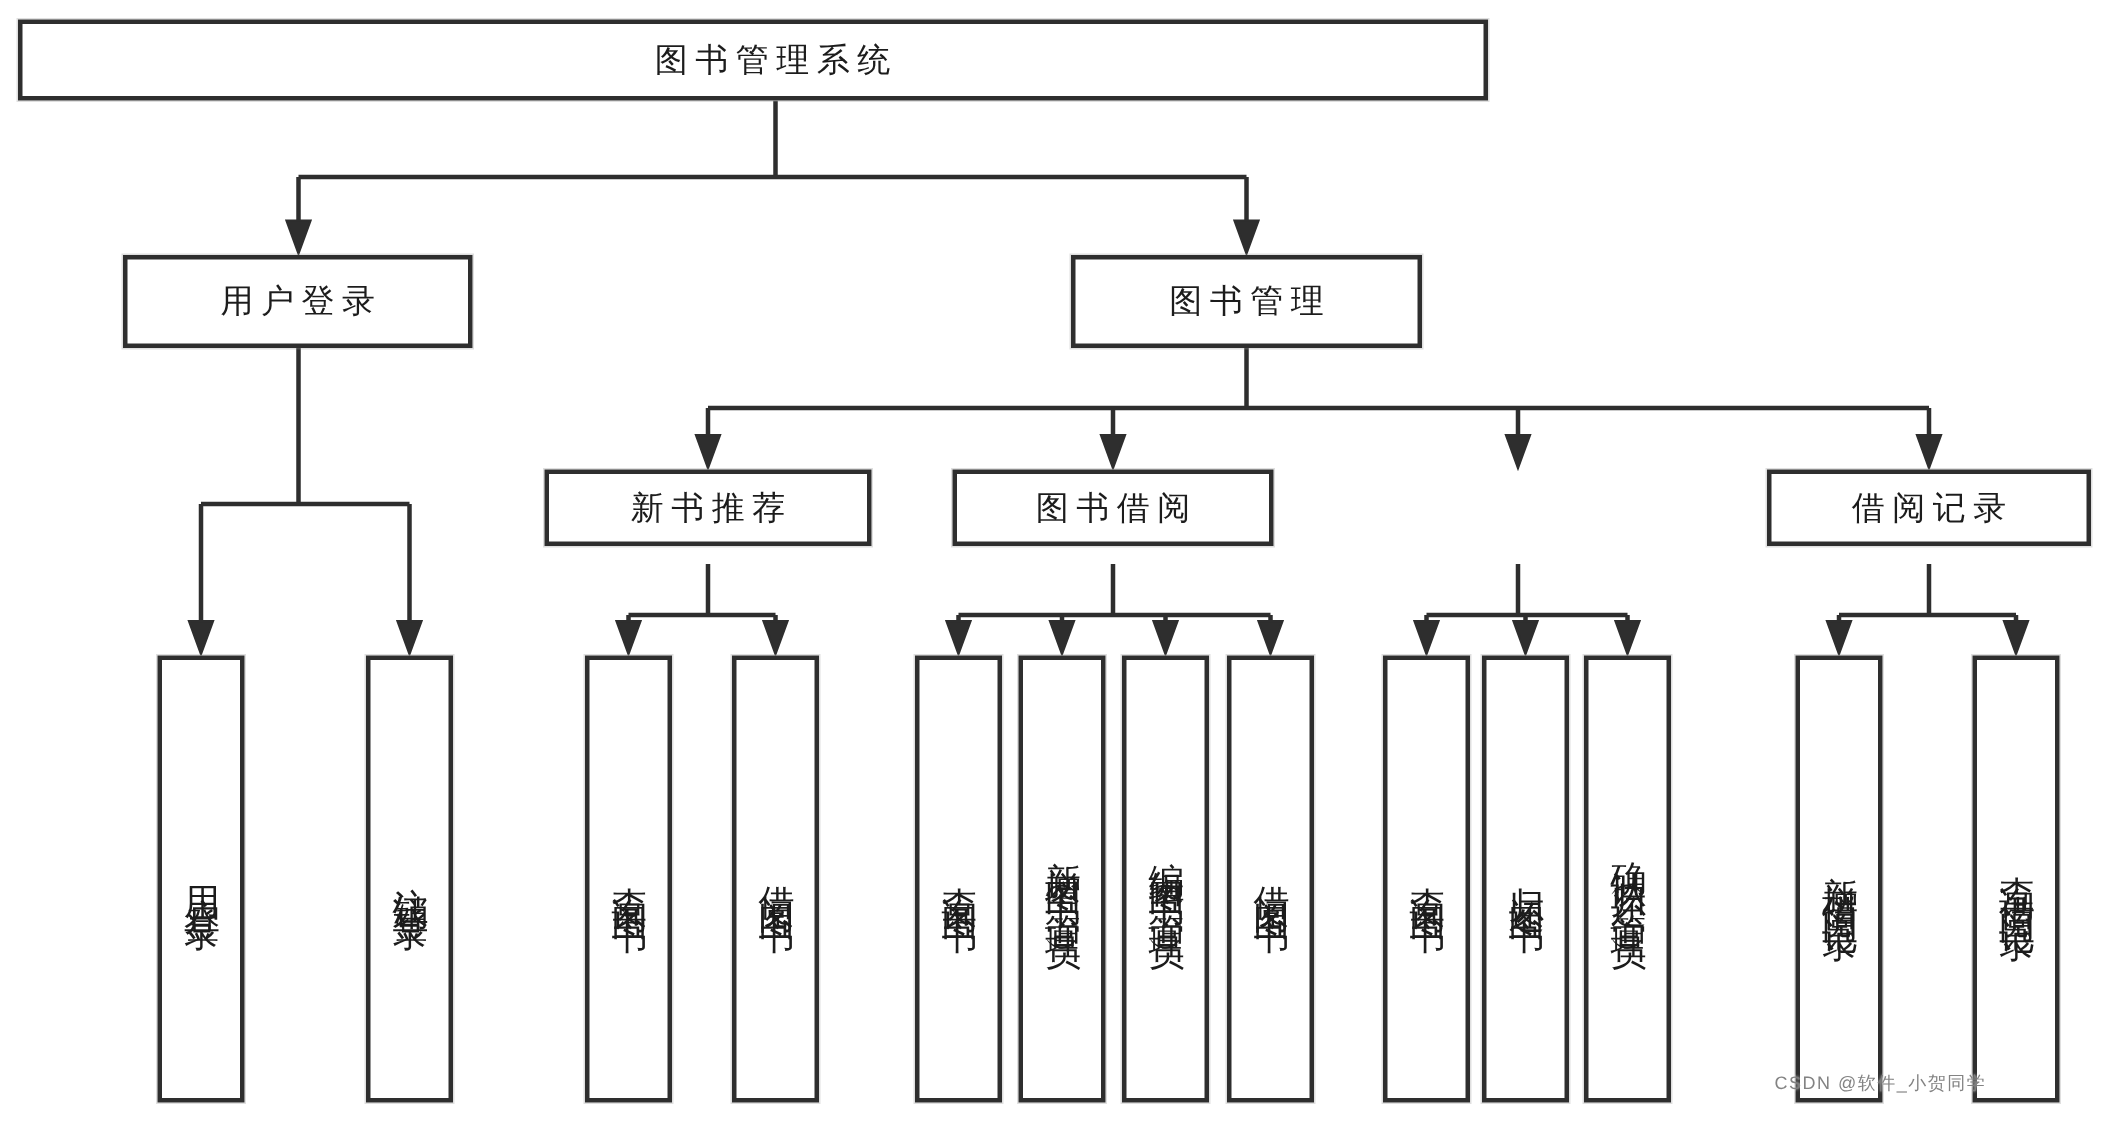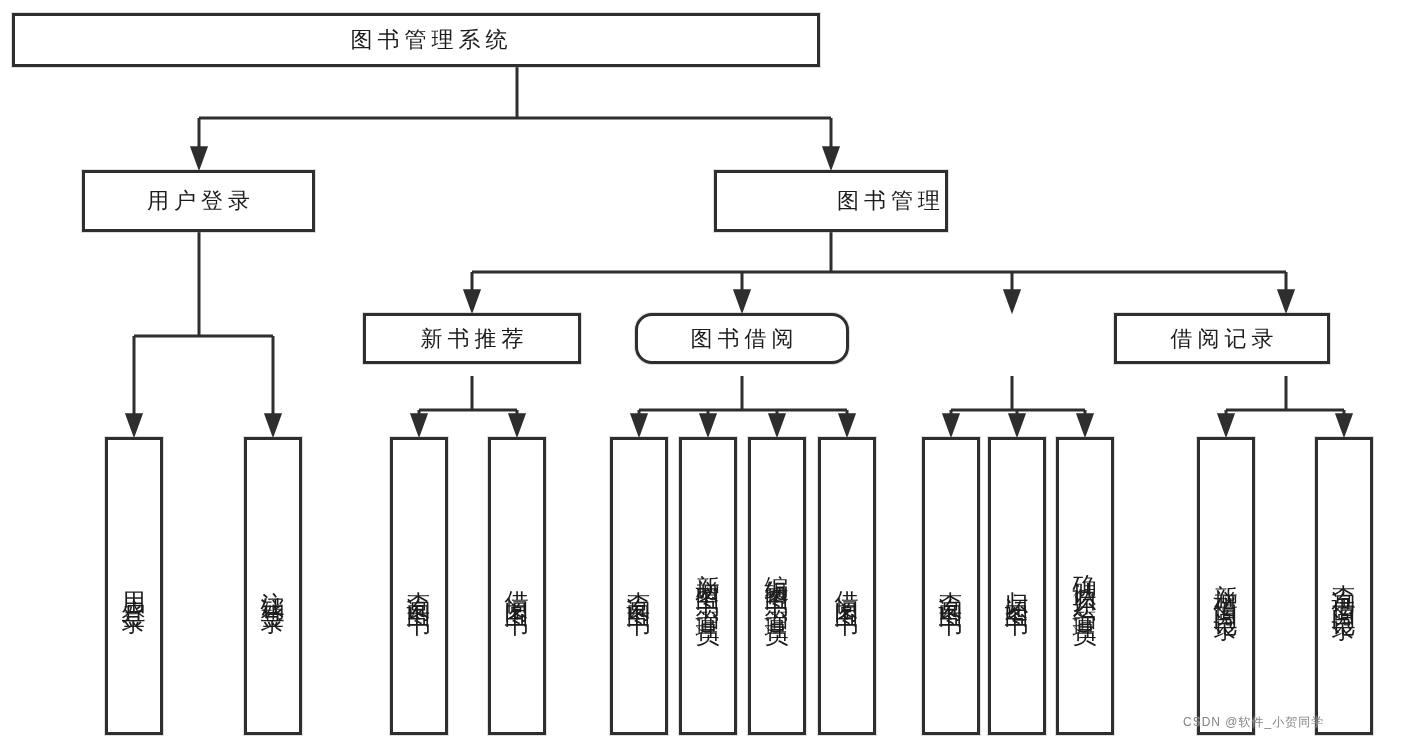--- a/index.html
+++ b/index.html
@@ -53,28 +53,28 @@
   .vlabel {
     writing-mode: vertical-rl;
     text-orientation: mixed;
     font-size: 24px;
     letter-spacing: 7px;
     line-height: 1.05;
     color: #1c1c1c;
     white-space: nowrap;
   }
   
-  .n-root  { left: 12px;   top: 13px;  width: 808px; height: 54px; padding-left: 26px; }
+  .n-root  { left: 12px;   top: 13px;  width: 980px; height: 54px; padding-left: 26px; }
   .n-user  { left: 82px;   top: 170px; width: 233px;  height: 62px; }
-  .n-books { left: 714px;  top: 170px; width: 234px;  height: 62px; justify-content: flex-end; }
+  .n-books { left: 714px;  top: 170px; width: 234px;  height: 62px; }
   .lvl3    { top: 313px; height: 51px; }
   .n-g0 { left: 363px;  width: 218px; }
-  .n-g1 { left: 635px;  width: 214px; border-radius: 17px; }
+  .n-g1 { left: 635px;  width: 214px; }
   .n-g2 { left: 904px;  width: 216px; }
-  .n-g3 { left: 1114px; width: 216px; }
+  .n-g3 { left: 1178px; width: 216px; }
   .leaf { top: 437px; height: 298px; width: 58px; }
   .n-a1 { left: 105px; }
   .n-a2 { left: 244px; }
   .n-b1 { left: 390px; }
   .n-b2 { left: 488px; }
   .n-c1 { left: 610px; }
   .n-c2 { left: 679px; }
   .n-c3 { left: 748px; }
   .n-c4 { left: 818px; }
   .n-d1 { left: 922px; }

